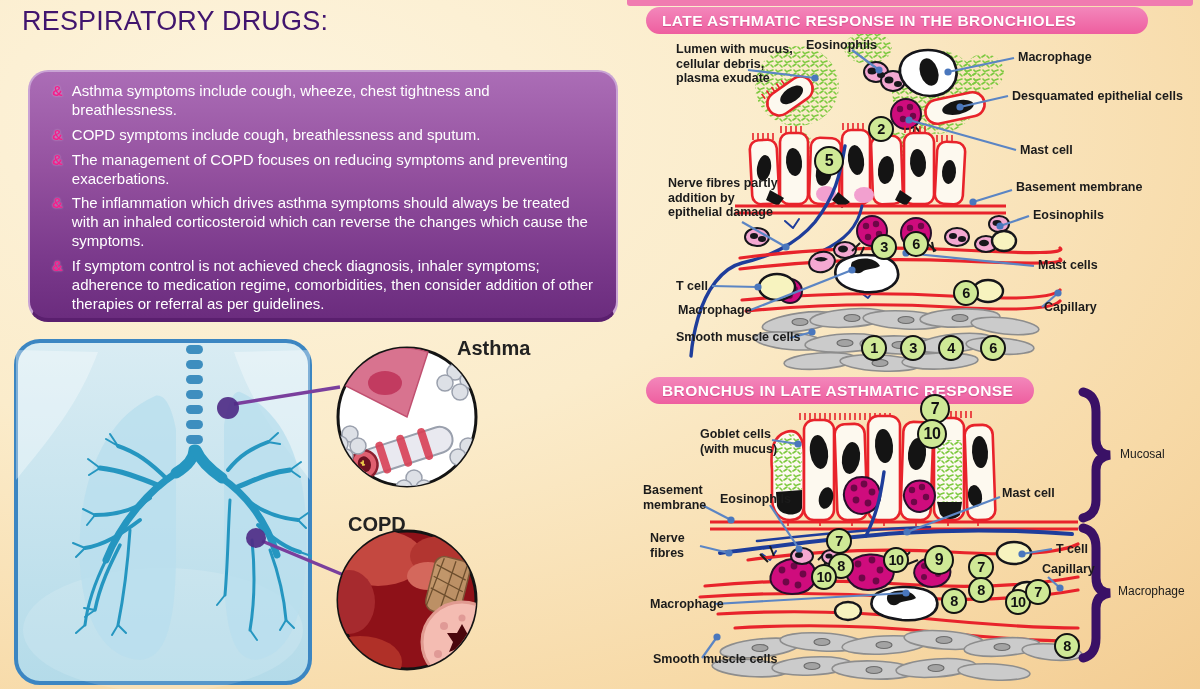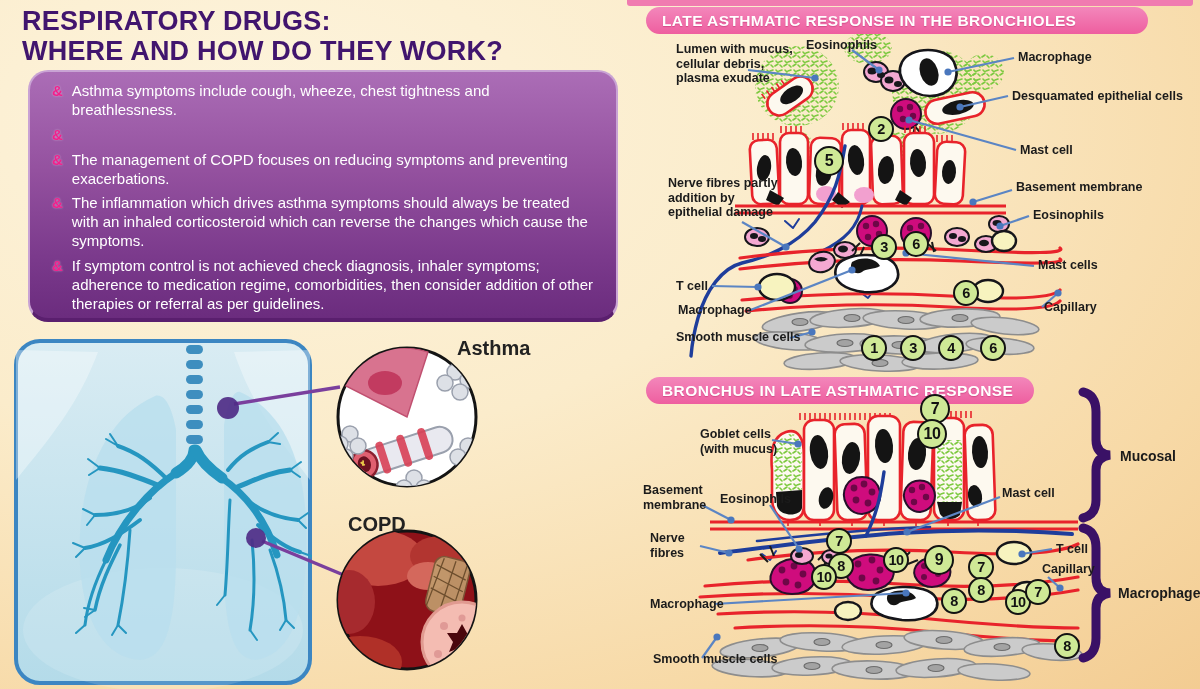--- a/index.html
+++ b/index.html
@@ -3,37 +3,37 @@
 <meta charset="utf-8">
 <style>
   html,body{margin:0;padding:0}
   body{width:1200px;height:689px;position:relative;overflow:hidden;
        font-family:"Liberation Sans",sans-serif;
        background:radial-gradient(ellipse at 22% 18%, #fdf4dd 0%, #fbeccb 40%, #f7d9a6 78%, #f3cc92 100%);}
   .abs{position:absolute}
   
   .strip-top{position:absolute;left:627px;top:0;width:566px;height:6px;background:#f07bb0;border-radius:0 0 3px 3px}
   
-  .title{position:absolute;left:22px;top:6px;color:#41156e;font-weight:700;
+  .title{position:absolute;left:22px;top:6px;color:#41156e;font-weight:400;
          font-size:27px;line-height:1.12;letter-spacing:.2px}
   
   .kp-box{position:absolute;left:28px;top:70px;width:590px;height:252px;border-radius:20px;
           background:linear-gradient(180deg,#ab6db6 0%,#94519f 40%,#7b3a8c 75%,#6b2c7e 100%);
           border:2px solid #c9a3d4;border-bottom:4px solid #5a1f6e;box-sizing:border-box;
           padding:10px 18px 0 22px}
   .kp-head{color:#fff;font-weight:800;font-size:21px;letter-spacing:.4px;margin-bottom:7px}
   .kp-item{display:flex;gap:9px;margin-bottom:6px;color:#fff;font-size:15px;line-height:1.26;max-width:565px}
   .kp-bullet{color:#f0218c;font-weight:800;font-size:15px;flex:0 0 auto;text-shadow:0 0 2px rgba(255,255,255,.5)}
   
   .pill{position:absolute;height:27px;background:linear-gradient(180deg,#f387bb,#ee5e9f);border-radius:14px;
         color:#fff;font-weight:800;font-size:15.5px;letter-spacing:.4px;display:flex;align-items:center;
         padding:0 16px;box-sizing:border-box;text-shadow:0 1px 1px rgba(170,30,90,.4)}
   
   .lbl{position:absolute;font-size:12.5px;font-weight:600;color:#1b1b1b;line-height:1.16;white-space:pre-line}
-  .lbl.b{font-size:14px;font-weight:700}
+  .lbl.b{font-size:12px;font-weight:400}
   
   .chip{position:absolute;width:26px;height:26px;box-sizing:border-box;border:2.5px solid #121212;border-radius:50%;
         background:#cfe996;color:#121212;font-weight:800;font-size:14.5px;display:flex;align-items:center;
         justify-content:center;letter-spacing:-.5px}
   .chip.lg{width:30px;height:30px;font-size:16px}
   
   .callout-lbl{position:absolute;font-size:20px;font-weight:700;color:#222}
   
   .eos{fill:#f4a8d2;stroke:#15151a;stroke-width:2}
   .eosn{fill:#17171c}
@@ -53,30 +53,30 @@
   .cil{stroke:#e8232b;stroke-width:1.6;fill:none}
   .brace{stroke:#3a1166;stroke-width:9;fill:none;stroke-linecap:round}
 </style>
 </head>
 <body>
 
 <div class="strip-top"></div>
 
 <div class="title">
   <div>RESPIRATORY DRUGS:</div>
-  <div>WHERE AND HOW DO THEY WORK?</div>
 </div>
 
 <div class="kp-box">
   <div class="kp-item">
     <span class="kp-bullet">&amp;</span>
     <span>Asthma symptoms include cough, wheeze, chest tightness and breathlessness.</span>
   </div>
   <div class="kp-item">
     <span class="kp-bullet">&amp;</span>
+    <span>COPD symptoms include cough, breathlessness and sputum.</span>
   </div>
   <div class="kp-item">
     <span class="kp-bullet">&amp;</span>
     <span>The management of COPD focuses on reducing symptoms and preventing exacerbations.</span>
   </div>
   <div class="kp-item">
     <span class="kp-bullet">&amp;</span>
     <span>The inflammation which drives asthma symptoms should always be treated with an inhaled corticosteroid which can reverse the changes which cause the symptoms.</span>
   </div>
   <div class="kp-item">

